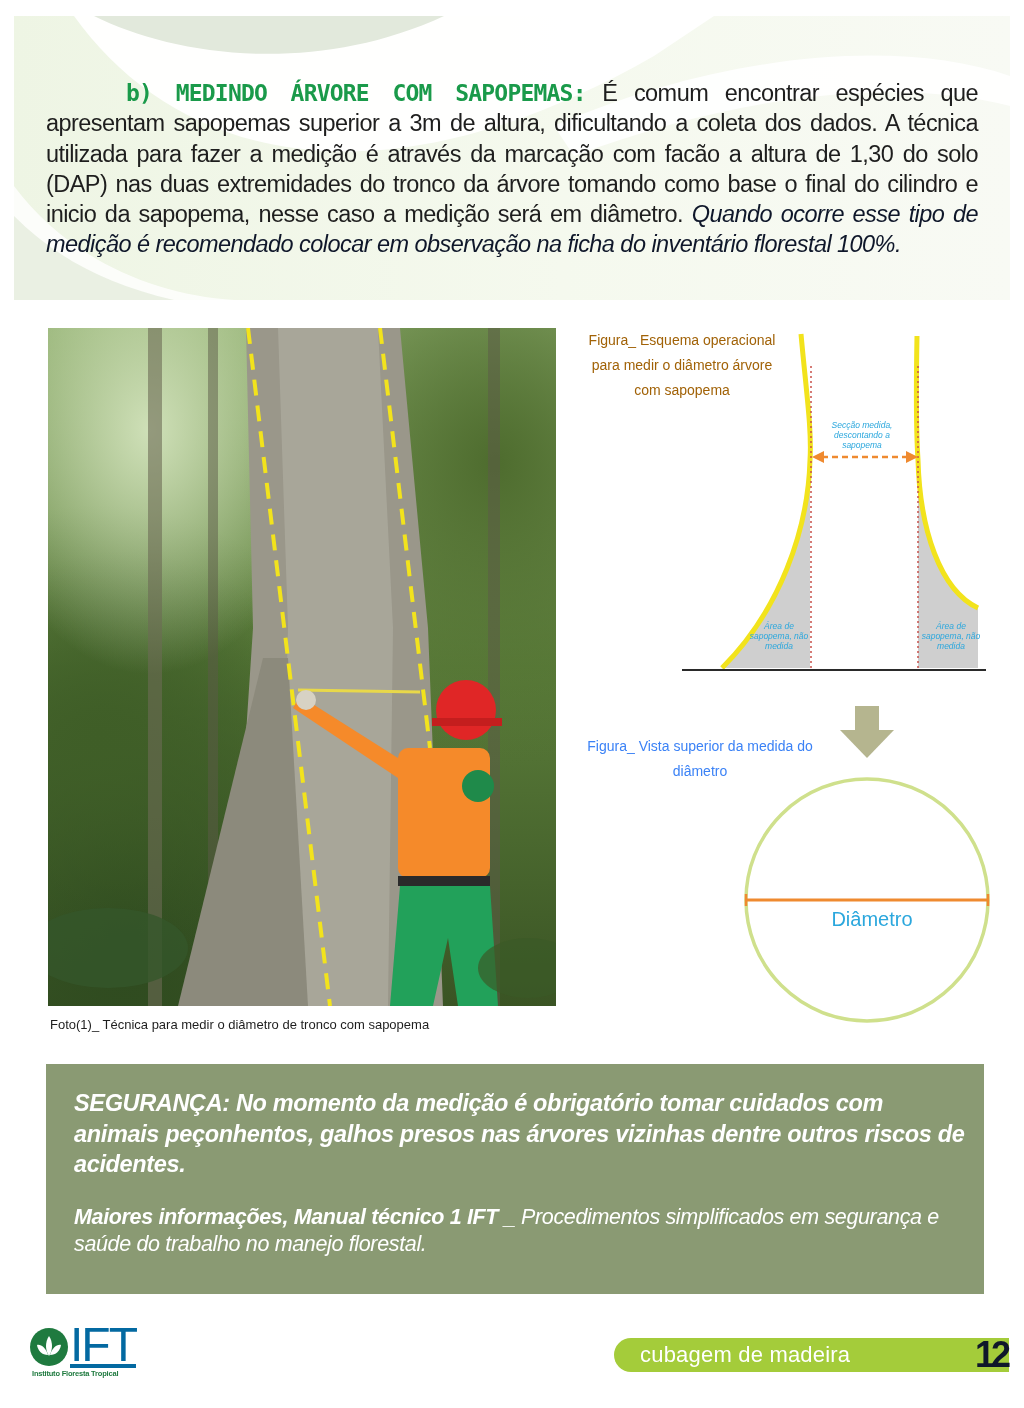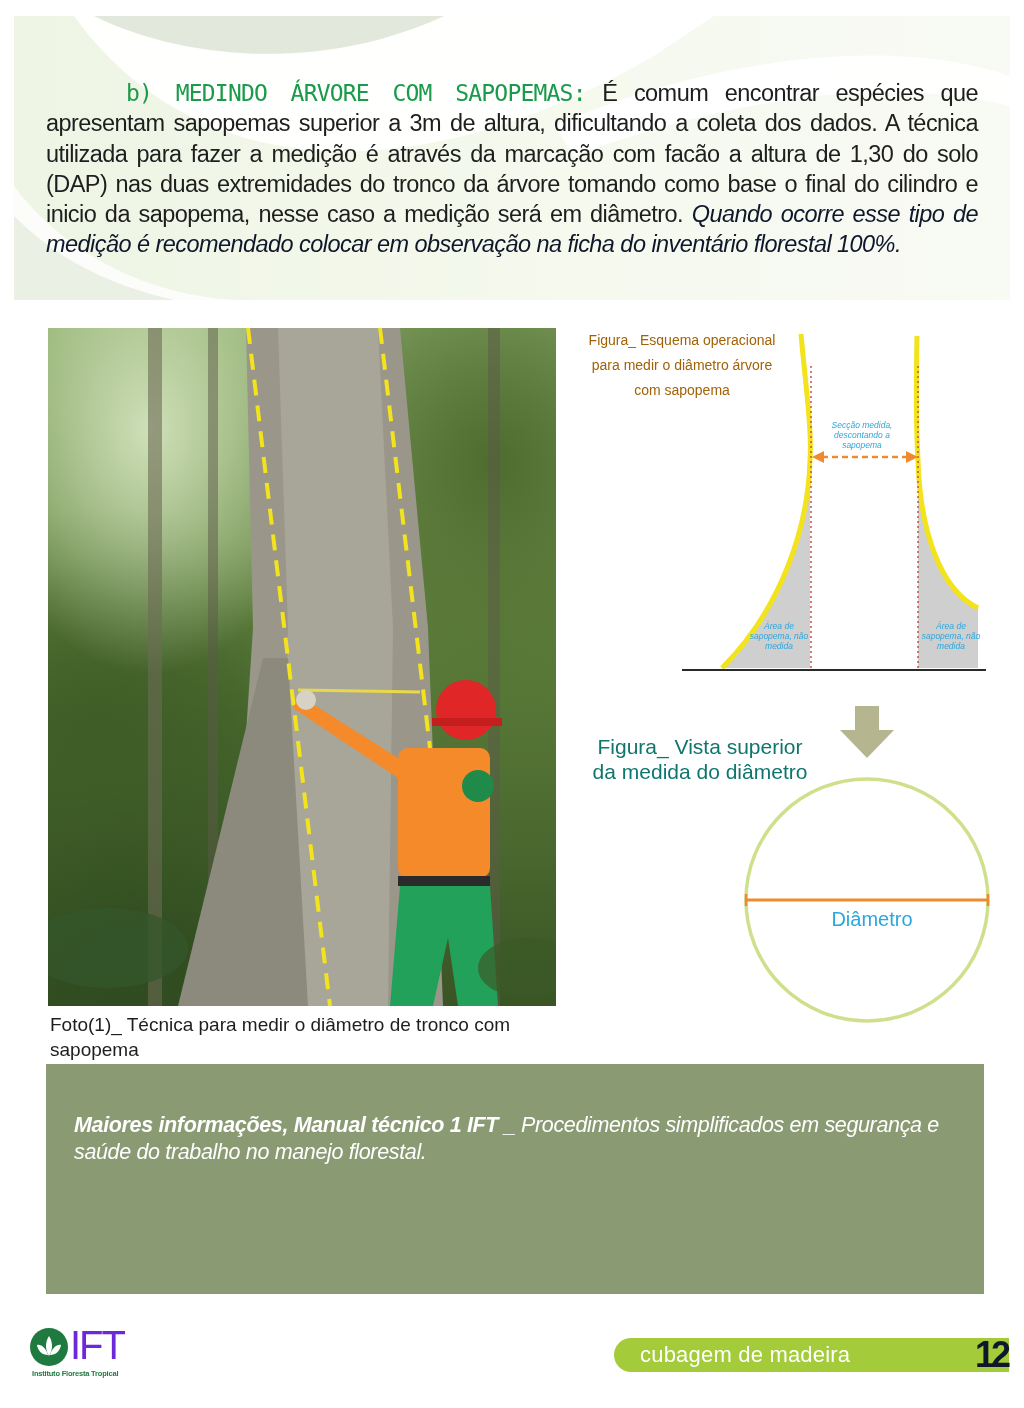--- a/index.html
+++ b/index.html
@@ -13,57 +13,57 @@
   }
   .header-bg svg { position: absolute; left: 0; top: 0; }
 
   .intro {
     position: absolute; left: 46px; top: 78px; width: 932px;
     font-size: 23.5px; line-height: 30.3px; text-align: justify;
     font-family: "Liberation Sans", sans-serif; letter-spacing: -0.55px;
     color: #1e1e1e;
   }
   .intro .heading {
-    font-family: "DejaVu Sans Mono", monospace; font-weight: normal; color: #1a9a4a;
+    font-family: "DejaVu Sans Mono", monospace; font-weight: bold; color: #1a9a4a;
     margin-left: 80px; letter-spacing: -0.8px; font-size: 23px;
   }
   .intro .green-italic { color: #0f172a; font-style: italic; }
 
   .photo {
     position: absolute; left: 48px; top: 328px; width: 508px; height: 678px;
     overflow: hidden;
     background:
       radial-gradient(ellipse at 20% 15%, #cfe0b8 0%, rgba(207,224,184,0) 30%),
       radial-gradient(ellipse at 88% 20%, #4e6c2e 0%, rgba(78,108,46,0) 40%),
       radial-gradient(ellipse at 10% 60%, #3f5e27 0%, rgba(63,94,39,0) 40%),
       radial-gradient(ellipse at 15% 90%, #2e4a1f 0%, rgba(46,74,31,0) 45%),
       linear-gradient(180deg, #8fae6e 0%, #5b7d3a 50%, #3a5424 100%);
   }
   .photo svg { position: absolute; left: 0; top: 0; }
 
   .photo-caption {
     position: absolute; left: 50px; top: 1012px; width: 520px;
-    font-size: 19px; line-height: 25px; color: #1e1e1e;
+    font-size: 13px; line-height: 25px; color: #1e1e1e;
   }
 
   .fig1-title {
     position: absolute; left: 584px; top: 328px; width: 196px;
     font-size: 14px; line-height: 25px; text-align: center; color: #a16207;
   }
   .fig1 { position: absolute; left: 670px; top: 330px; font-style: italic; }
   .fig1-label {
     position: absolute; font-size: 8.5px; line-height: 10px; color: #2ba7dd;
     text-align: center; width: 70px;
   }
 
   .down-arrow { position: absolute; left: 840px; top: 706px; }
 
   .fig2-title {
     position: absolute; left: 584px; top: 734px; width: 232px;
-    font-size: 21px; line-height: 25px; text-align: center; color: #0f766e;
+    font-size: 14px; line-height: 25px; text-align: center; color: #3b82f6;
   }
   .fig2 { position: absolute; left: 738px; top: 775px; }
   .diam-label {
     position: absolute; left: 812px; top: 908px; width: 120px; text-align: center;
     font-size: 20px; color: #2ba7dd;
   }
 
   .safety {
     position: absolute; left: 46px; top: 1064px; width: 938px; height: 230px;
     background: #8a9a73; color: #ffffff; padding: 24px 18px 0 28px;
@@ -77,22 +77,22 @@
     letter-spacing: -0.35px;
   }
   .safety .more b { font-weight: bold; }
 
   .logo { position: absolute; left: 30px; top: 1328px; width: 110px; height: 56px; }
   .logo-mark {
     position: absolute; left: 0; top: 0; width: 38px; height: 38px; border-radius: 50%;
     background: #1f7a3f;
   }
   .logo-text {
-    position: absolute; left: 40px; top: -6px; font-size: 40px; line-height: 46px;
-    color: #6d28d9; font-family: "Liberation Sans", sans-serif; letter-spacing: -2px;
+    position: absolute; left: 40px; top: -6px; font-size: 48px; line-height: 46px;
+    color: #0369a1; font-family: "Liberation Sans", sans-serif; letter-spacing: -2px; text-decoration: underline;
   }
   .logo-sub {
     position: absolute; left: 2px; top: 41px; font-size: 7.5px; color: #1f7a3f;
     font-weight: bold; white-space: nowrap; letter-spacing: -0.2px;
   }
 
   .footer-band {
     position: absolute; left: 614px; top: 1338px; width: 395px; height: 34px;
     background: #a4cc3a; border-radius: 17px 0 0 17px;
   }
@@ -188,20 +188,21 @@
   <svg width="260" height="250" viewBox="0 0 260 250">
     <circle cx="129" cy="125" r="121" fill="none" stroke="#cfe08c" stroke-width="3.5"></circle>
     <line x1="8" y1="125" x2="250" y2="125" stroke="#ef8a2f" stroke-width="3"></line>
     <line x1="8" y1="119" x2="8" y2="131" stroke="#ef8a2f" stroke-width="2.5"></line>
     <line x1="250" y1="119" x2="250" y2="131" stroke="#ef8a2f" stroke-width="2.5"></line>
   </svg>
 </div>
 <div class="diam-label">Diâmetro</div>
 
 <div class="safety">
+  <p class="warn">SEGURANÇA: No momento da medição é obrigatório tomar cuidados com animais peçonhentos, galhos presos nas árvores vizinhas dentre outros riscos de acidentes.</p>
   <p class="more"><b>Maiores informações, Manual técnico 1 IFT _</b><span> Procedimentos simplificados em segurança e saúde do trabalho no manejo florestal.</span></p>
 </div>
 
 <div class="logo">
   <div class="logo-mark">
     <svg width="38" height="38" viewBox="0 0 38 38">
       <path d="M19 8 C 15 14, 15 22, 19 28 C 23 22, 23 14, 19 8 Z" fill="#ffffff"></path>
       <path d="M7 17 C 11 16, 16 20, 18 27 C 12 27, 8 23, 7 17 Z" fill="#ffffff"></path>
       <path d="M31 17 C 27 16, 22 20, 20 27 C 26 27, 30 23, 31 17 Z" fill="#ffffff"></path>
     </svg>

